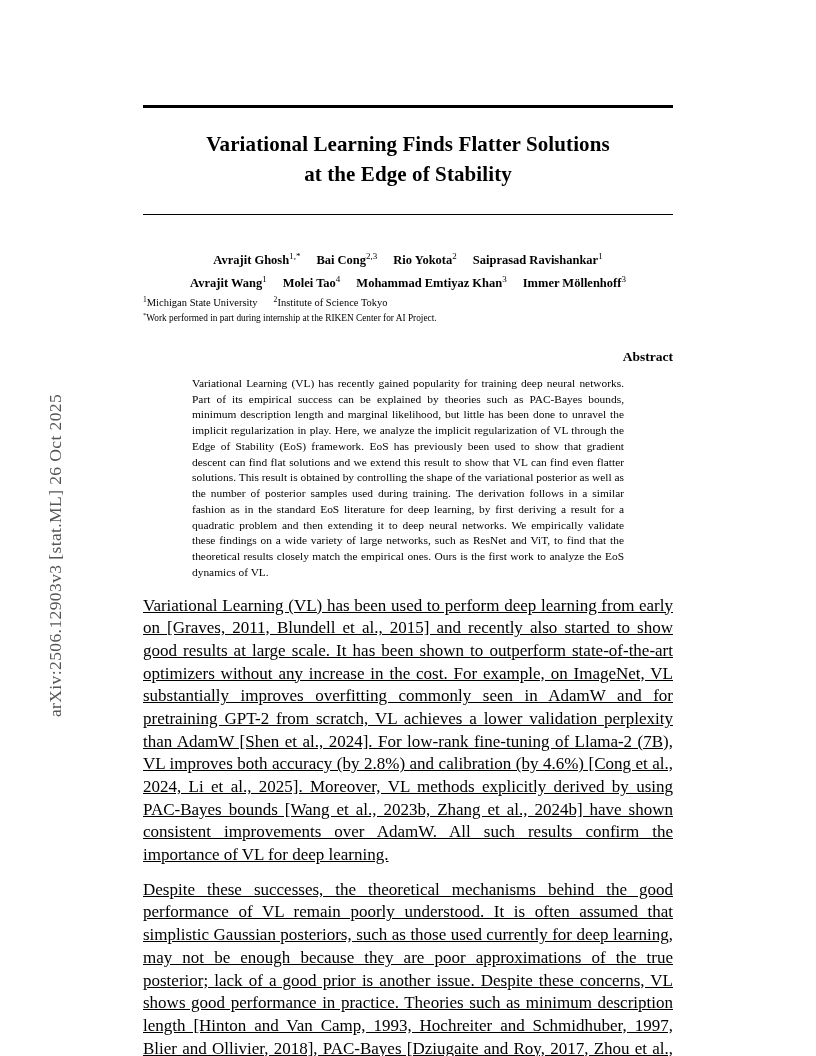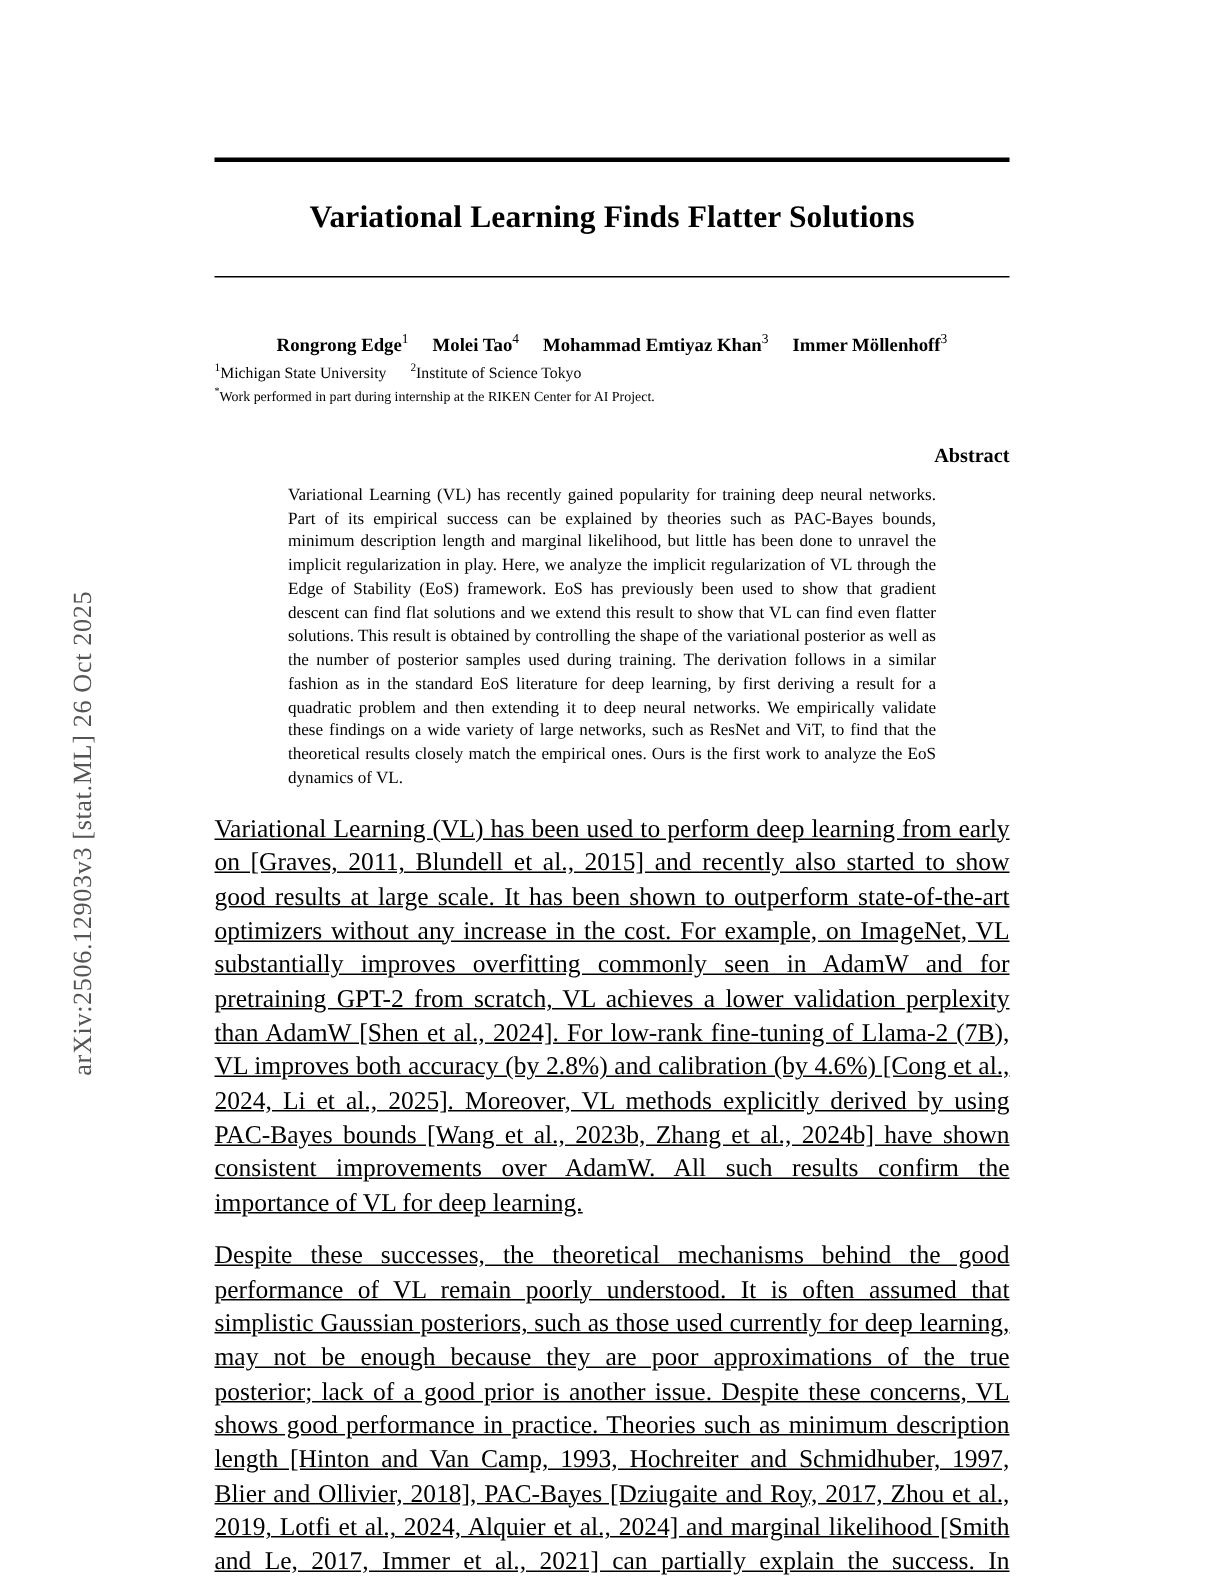--- a/index.html
+++ b/index.html
@@ -158,27 +158,31 @@
 <div class="page">
 
   <div class="arxiv-stamp">arXiv:2506.12903v3  [stat.ML]  26 Oct 2025</div>
 
   <div class="content">
 
     <div class="rule-top"></div>
 
     <div class="title">
       <div>Variational Learning Finds Flatter Solutions</div>
+      <div>at the Edge of Stability</div>
     </div>
 
     <div class="rule-under-title"></div>
 
     <div class="authors">
       <div>
-        <span class="name"><span>Rongrong Edge</span><sup>1</sup></span><span class="gap"></span><span class="name"><span>Molei Tao</span><sup>4</sup></span><span class="gap"></span><span class="name"><span>Mohammad Emtiyaz Khan</span><sup>3</sup></span><span class="gap"></span><span class="name"><span>Immer Möllenhoff</span><sup>3</sup></span>
+        <span class="name"><span>Avrajit Ghosh</span><sup>1,*</sup></span><span class="gap"></span><span class="name"><span>Bai Cong</span><sup>2,3</sup></span><span class="gap"></span><span class="name"><span>Rio Yokota</span><sup>2</sup></span><span class="gap"></span><span class="name"><span>Saiprasad Ravishankar</span><sup>1</sup></span>
+      </div>
+      <div>
+        <span class="name"><span>Avrajit Wang</span><sup>1</sup></span><span class="gap"></span><span class="name"><span>Molei Tao</span><sup>4</sup></span><span class="gap"></span><span class="name"><span>Mohammad Emtiyaz Khan</span><sup>3</sup></span><span class="gap"></span><span class="name"><span>Immer Möllenhoff</span><sup>3</sup></span>
       </div>
     </div>
 
     <div class="affils">
       <div>
         <span><sup>1</sup><span>Michigan State University</span></span><span class="gap"></span><span><sup>2</sup><span>Institute of Science Tokyo</span></span>
       </div>
       <div class="footnote"><sup>*</sup><span>Work performed in part during internship at the RIKEN Center for AI Project.</span></div>
     </div>
 

